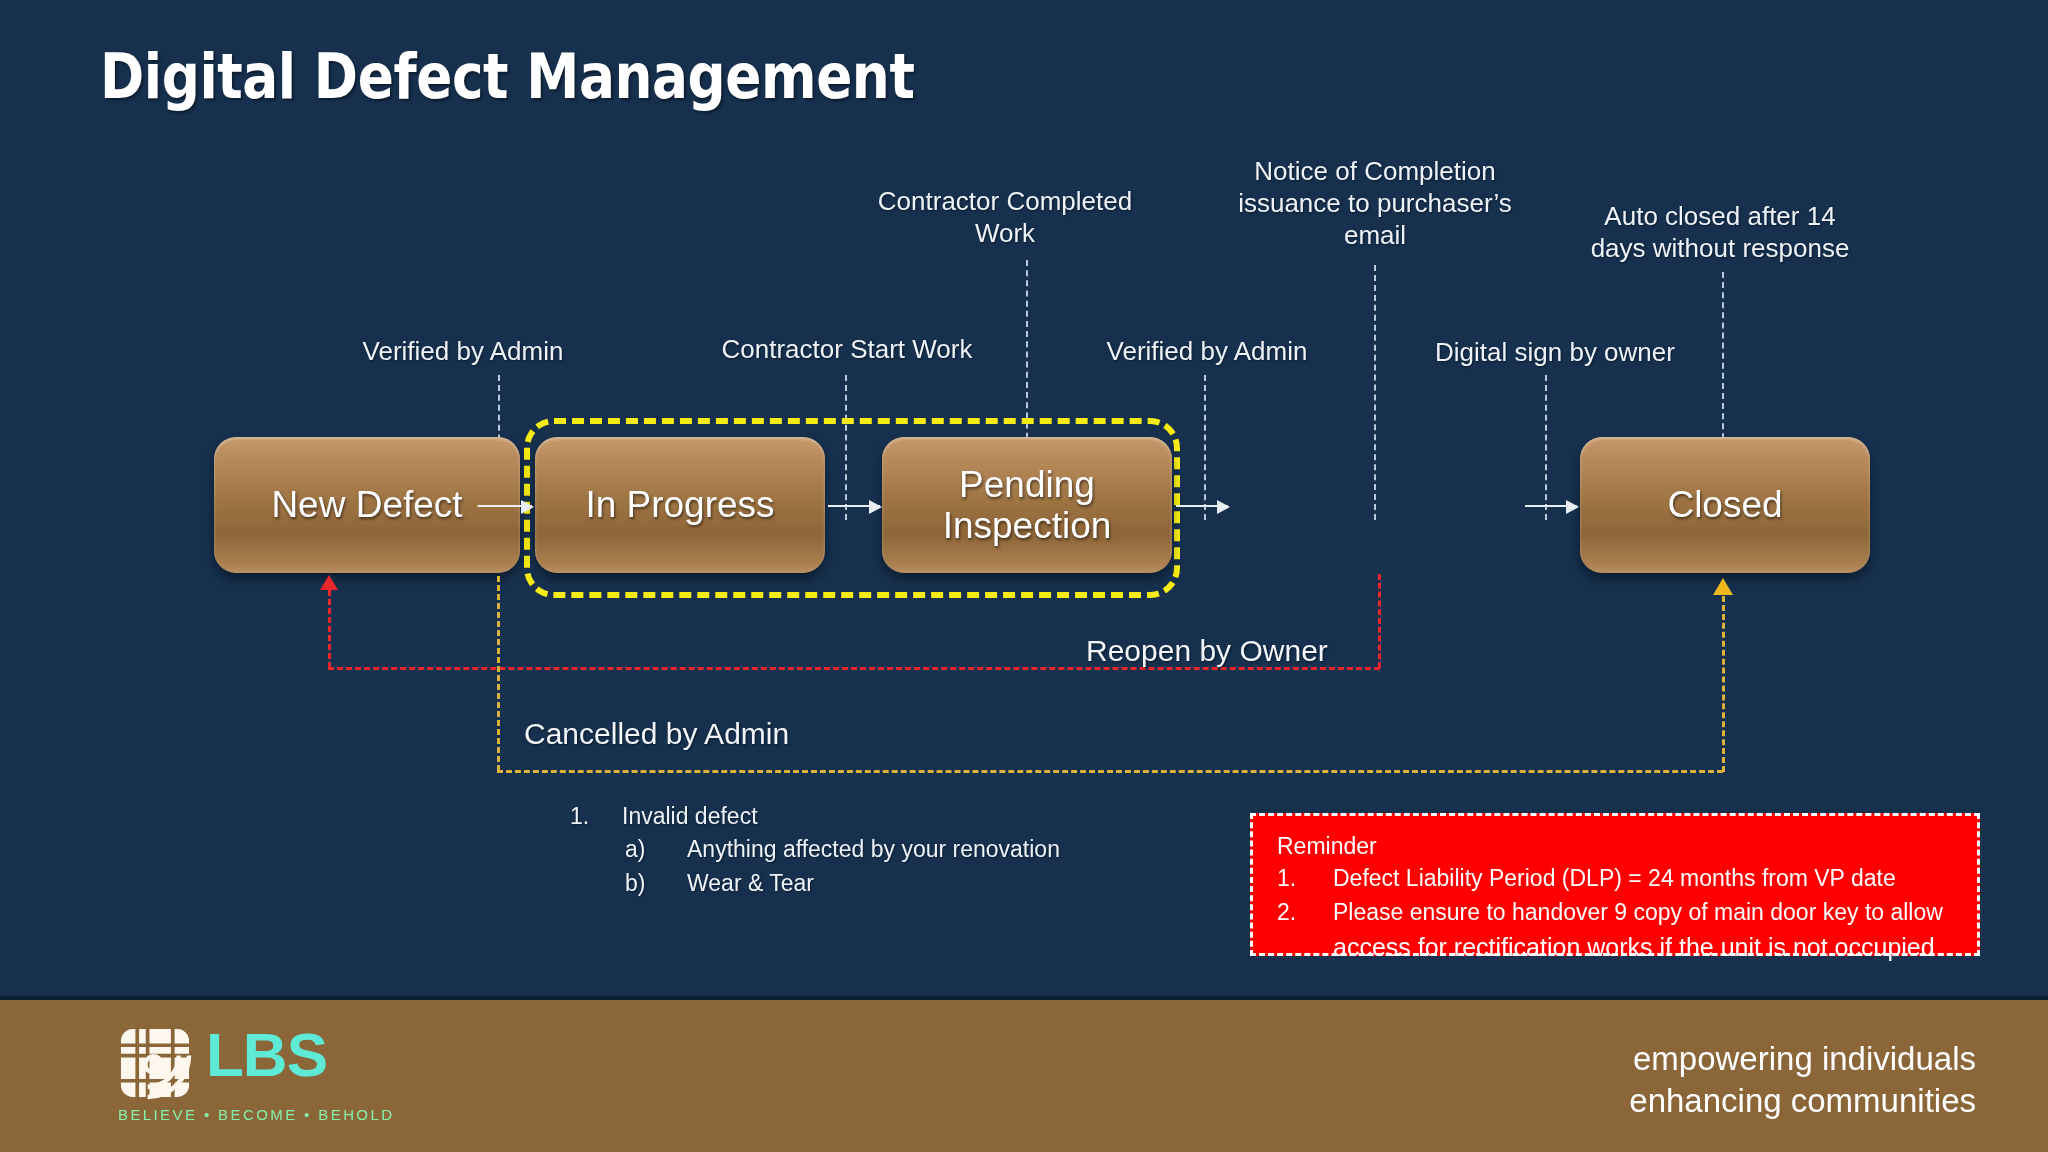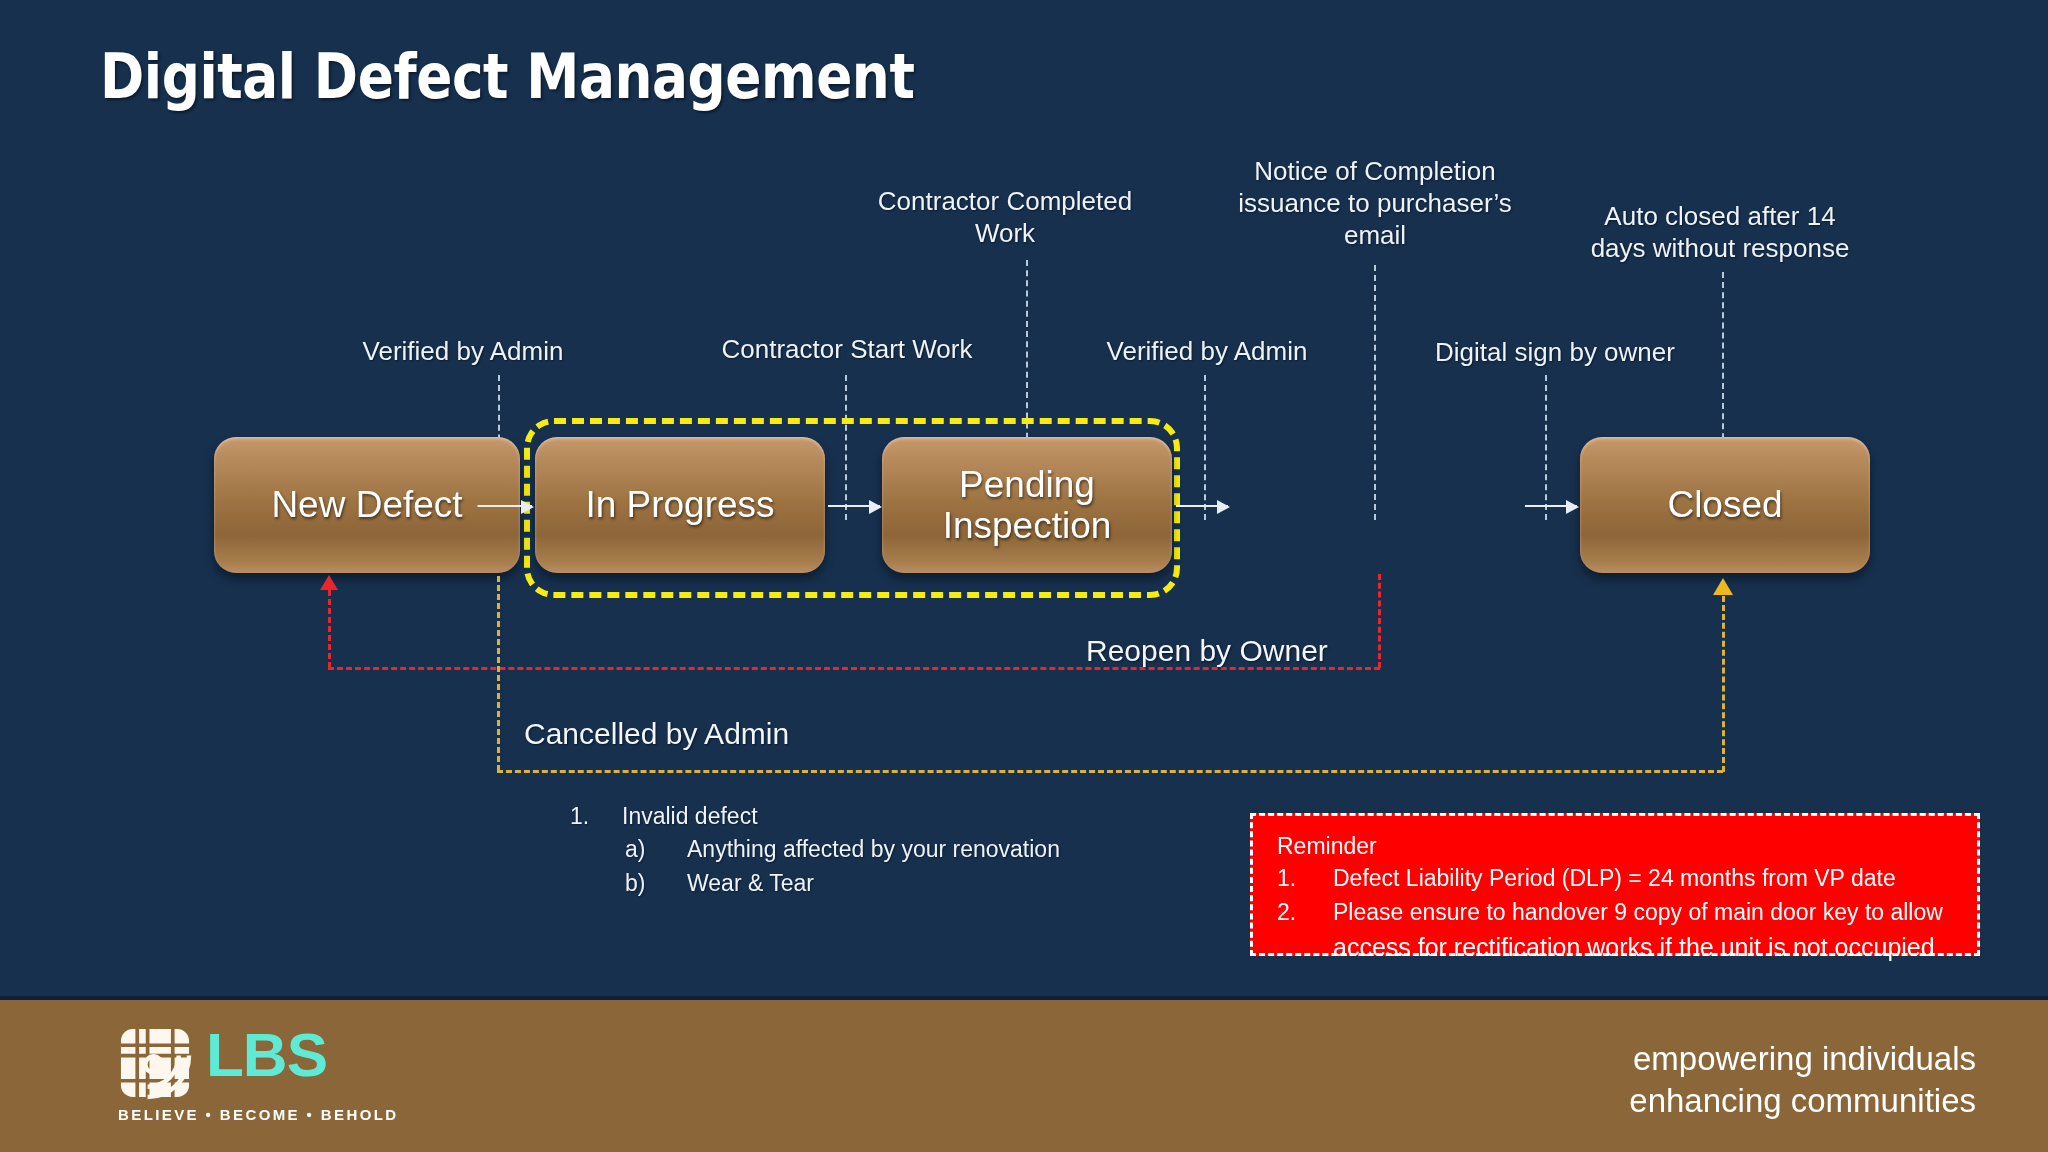--- a/index.html
+++ b/index.html
@@ -124,21 +124,21 @@
     border-top:4px solid #0d2136;
   }
   .logo{position:absolute;left:118px;top:26px;display:flex;align-items:flex-start;}
   .logo-mark{width:74px;height:74px;position:relative;margin-right:14px;}
   .logo-text{
     color:#5eead4;font-family:Liberation Sans, sans-serif;font-weight:bold;
     font-size:62px;line-height:0.95;letter-spacing:-1px;
   }
   .logo-tag{
     position:absolute;left:118px;top:106px;
-    color:#ffffff;font-size:15px;font-weight:bold;letter-spacing:2.4px;
+    color:#86efac;font-size:15px;font-weight:normal;letter-spacing:2.4px;
   }
   .footer-slogan{
     position:absolute;right:72px;top:38px;text-align:right;
     color:#ffffff;font-size:33px;line-height:1.28;
   }
 </style>
 </head>
 <body>
 
 <div id="slide">

